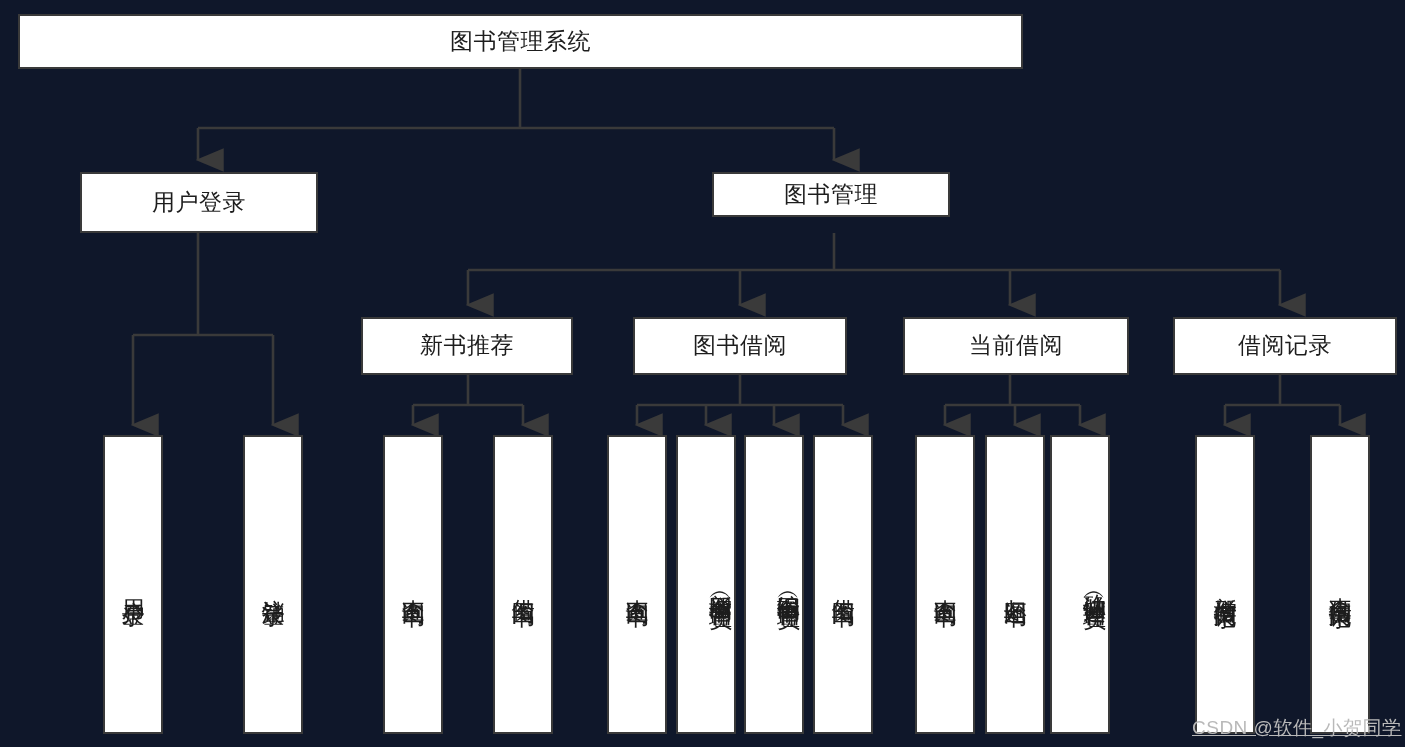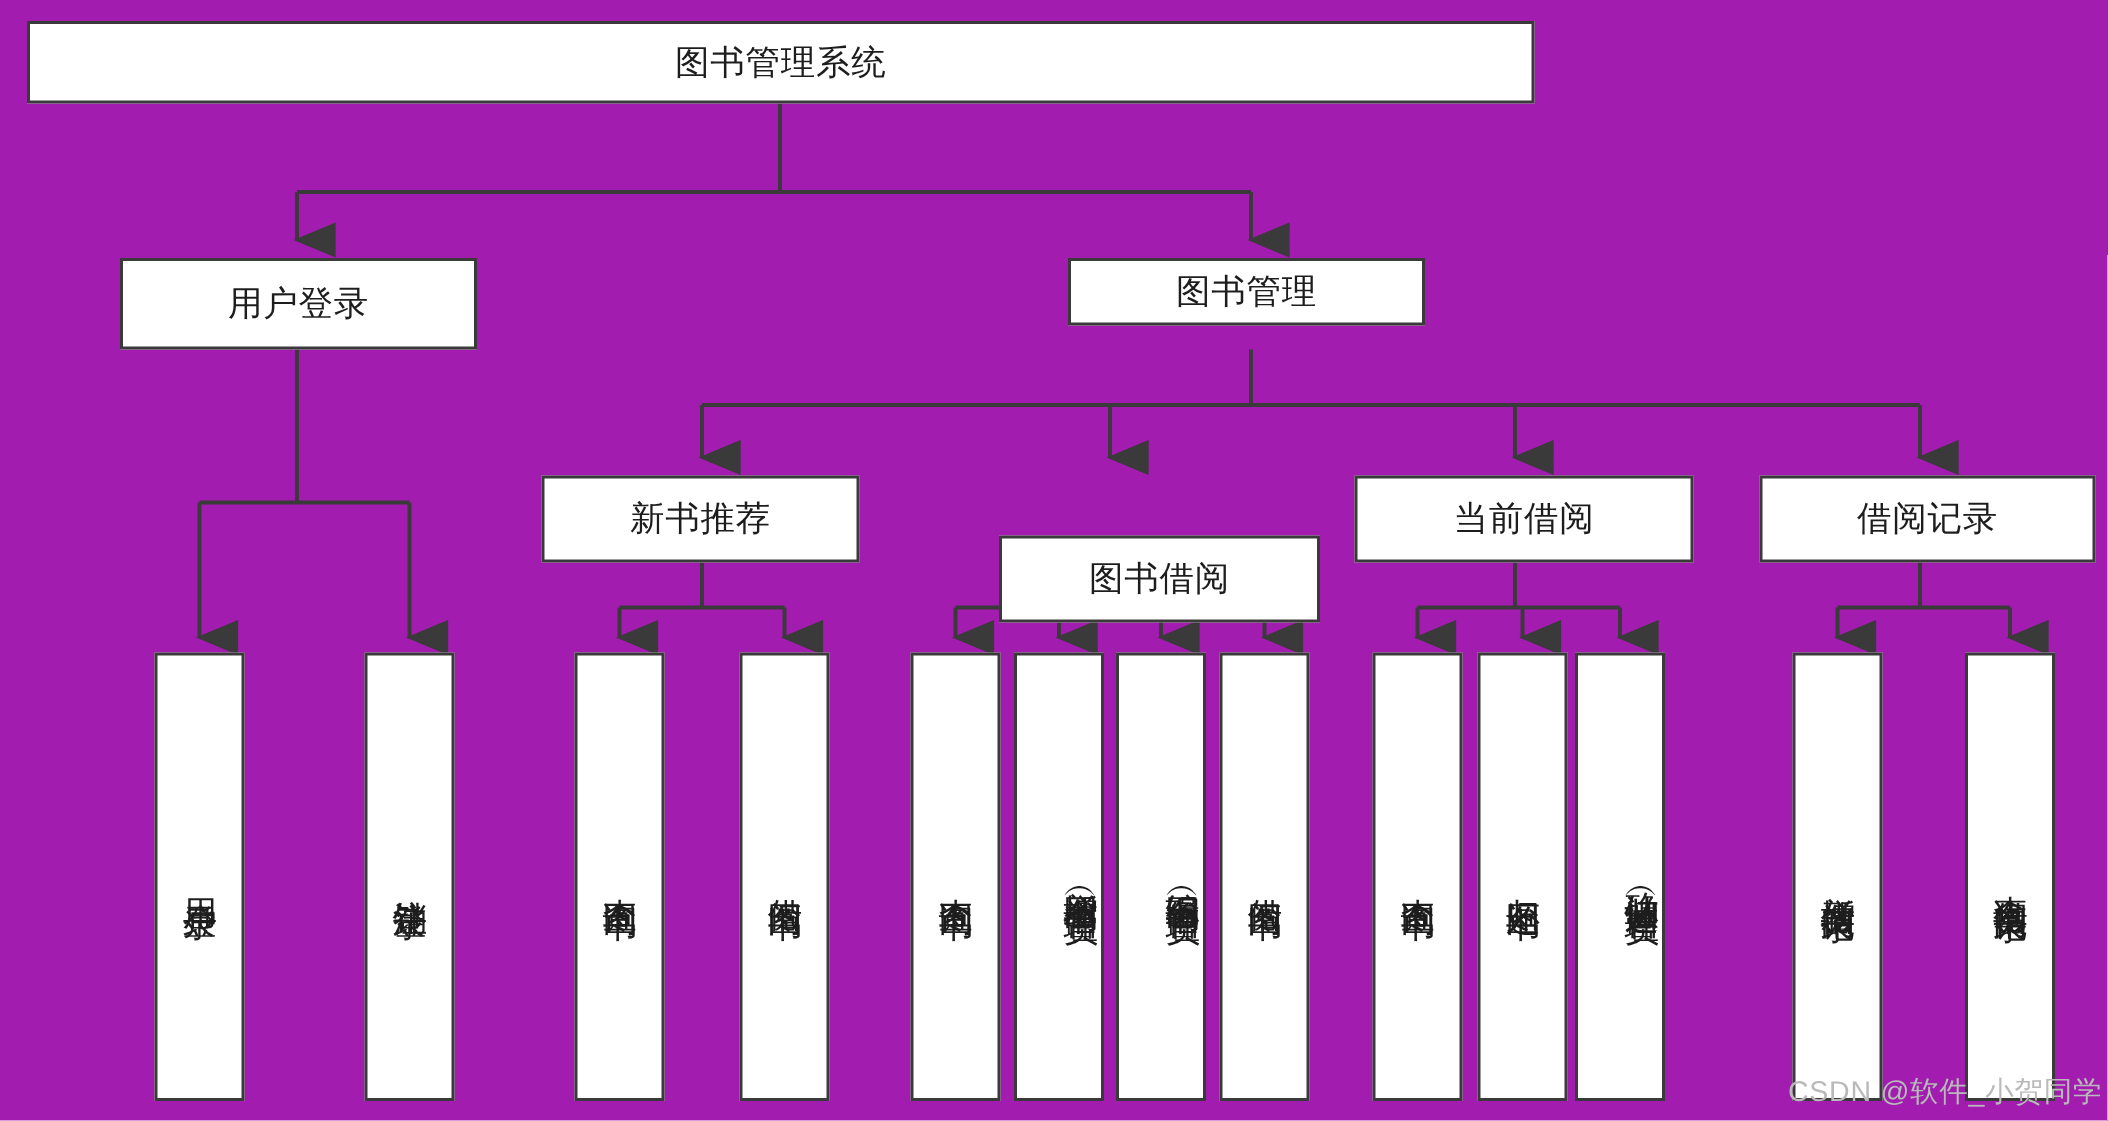--- a/index.html
+++ b/index.html
@@ -7,21 +7,21 @@
     padding: 0;
     background: #ffffff;
   }
   body {
     font-family: "Liberation Sans", "DejaVu Sans", sans-serif;
   }
   #canvas {
     position: relative;
     width: 1405px;
     height: 747px;
-    background: #a21caf;
+    background: #0f172a;
     overflow: hidden;
   }
   svg.connectors {
     position: absolute;
     left: 0;
     top: 0;
     width: 1405px;
     height: 747px;
   }
   .node {
@@ -129,21 +129,21 @@
   </div>
 
   <div class="node horiz" style="left:712px; top:172px; width:238px; height:45px;">
     <span class="node-label">图书管理</span>
   </div>
 
   <div class="node horiz" style="left:361px; top:317px; width:212px; height:58px;">
     <span class="node-label">新书推荐</span>
   </div>
 
-  <div class="node horiz" style="left:666px; top:317px; width:214px; height:58px;margin-top:40px;">
+  <div class="node horiz" style="left:633px; top:317px; width:214px; height:58px;">
     <span class="node-label">图书借阅</span>
   </div>
 
   <div class="node horiz" style="left:903px; top:317px; width:226px; height:58px;">
     <span class="node-label">当前借阅</span>
   </div>
 
   <div class="node horiz" style="left:1173px; top:317px; width:224px; height:58px;justify-content:center;">
     <span class="node-label">借阅记录</span>
   </div>
@@ -193,15 +193,15 @@
   </div>
 
   <div class="node vert" style="left:1195px; top:435px; width:60px; height:299px;">
     <span class="node-label">新增借阅记录</span>
   </div>
 
   <div class="node vert" style="left:1310px; top:435px; width:60px; height:299px;">
     <span class="node-label">查询借阅记录</span>
   </div>
 
-  <div class="watermark" style="left:1192px; top:715px;">CSDN @软件_小贺同学</div>
+  <div class="watermark" style="left:1192px; top:715px;text-decoration:underline;">CSDN @软件_小贺同学</div>
 
 </div>
 
 </body></html>

